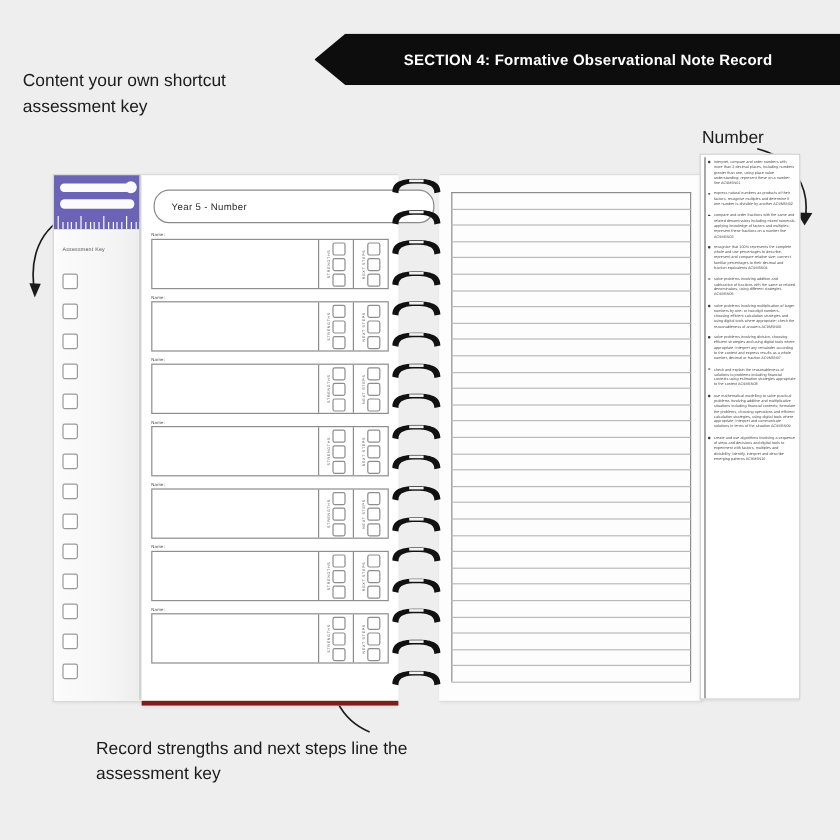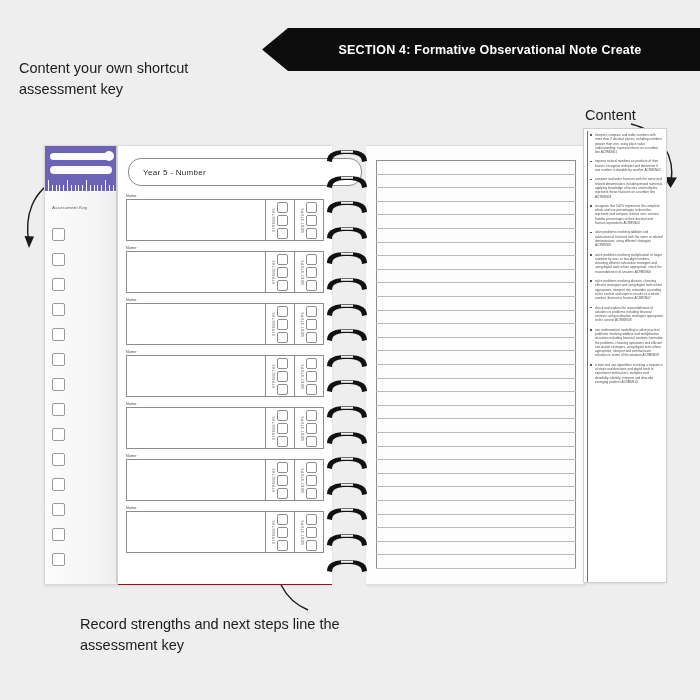--- a/index.html
+++ b/index.html
@@ -61,21 +61,21 @@
     position:absolute;left:7px;width:11px;height:11px;
     border:1px solid #9a9a9a;border-radius:2px;background:#fff;
   }
   .page-edge{
     position:absolute;left:72px;top:0;width:3px;height:438px;
     background:linear-gradient(90deg,#c9c9c9,#efefef);
   }
   
   .midpage{
     position:absolute;left:74px;top:0;width:214px;height:438px;
-    background:#ffffff;border-top:1px solid #dcdcdc;border-bottom:1px solid #7f1d1d;
+    background:#ffffff;border-top:1px solid #dcdcdc;border-bottom:4px solid #7f1d1d;
     box-shadow:0 1px 3px rgba(0,0,0,.08);
   }
   .title-pill{
     position:absolute;left:10px;top:12px;width:232px;height:26px;
     border:1px solid #8a8a8a;border-radius:13px;background:#fff;
     display:flex;align-items:center;z-index:3;
   }
   .title-pill span{padding-left:14px;font-size:8px;color:#2a2a2a;letter-spacing:.3px;}
   .note-row{position:absolute;left:8px;width:198px;}
   .note-name{font-size:3.6px;color:#444;margin-bottom:1px;letter-spacing:.2px;}
@@ -121,30 +121,30 @@
   }
   .bullet::before{
     content:"";position:absolute;left:-5px;top:1.4px;width:1.6px;height:1.6px;
     border-radius:50%;background:#3a3a3a;
   }
 </style>
 </head>
 <body>
 
 <div class="banner">
-  <div class="banner-title">SECTION 4: Formative Observational Note Create</div>
+  <div class="banner-title">SECTION 4: Formative Observational Note Record</div>
 </div>
 
 <div class="anno" id="anno-left">Content your own shortcut assessment key</div>
 <svg class="arrow-svg" style="left:18px;top:176px;width:60px;height:78px;">
   <path d="M42,2 C14,14 6,40 11,68" stroke="#1b1b1b" stroke-width="1.4" fill="none"></path>
   <path d="M11,72 L6.5,60 L16,60.5 Z" fill="#1b1b1b"></path>
 </svg>
 
-<div class="anno" id="anno-content">Content</div>
+<div class="anno" id="anno-content">Number</div>
 <svg class="arrow-svg" style="left:629px;top:118px;width:60px;height:82px;">
   <path d="M2,6 C34,14 46,40 42,64" stroke="#1b1b1b" stroke-width="1.4" fill="none"></path>
   <path d="M41.5,70 L35,59 L48,59.5 Z" fill="#1b1b1b"></path>
 </svg>
 
 <div class="anno" id="anno-bottom">Record strengths and next steps line the assessment key</div>
 <svg class="arrow-svg" style="left:256px;top:540px;width:60px;height:72px;">
   <path d="M52,70 C28,60 16,36 20,8" stroke="#1b1b1b" stroke-width="1.4" fill="none"></path>
   <path d="M20,2 L27,14 L13.5,14 Z" fill="#1b1b1b"></path>
 </svg>

